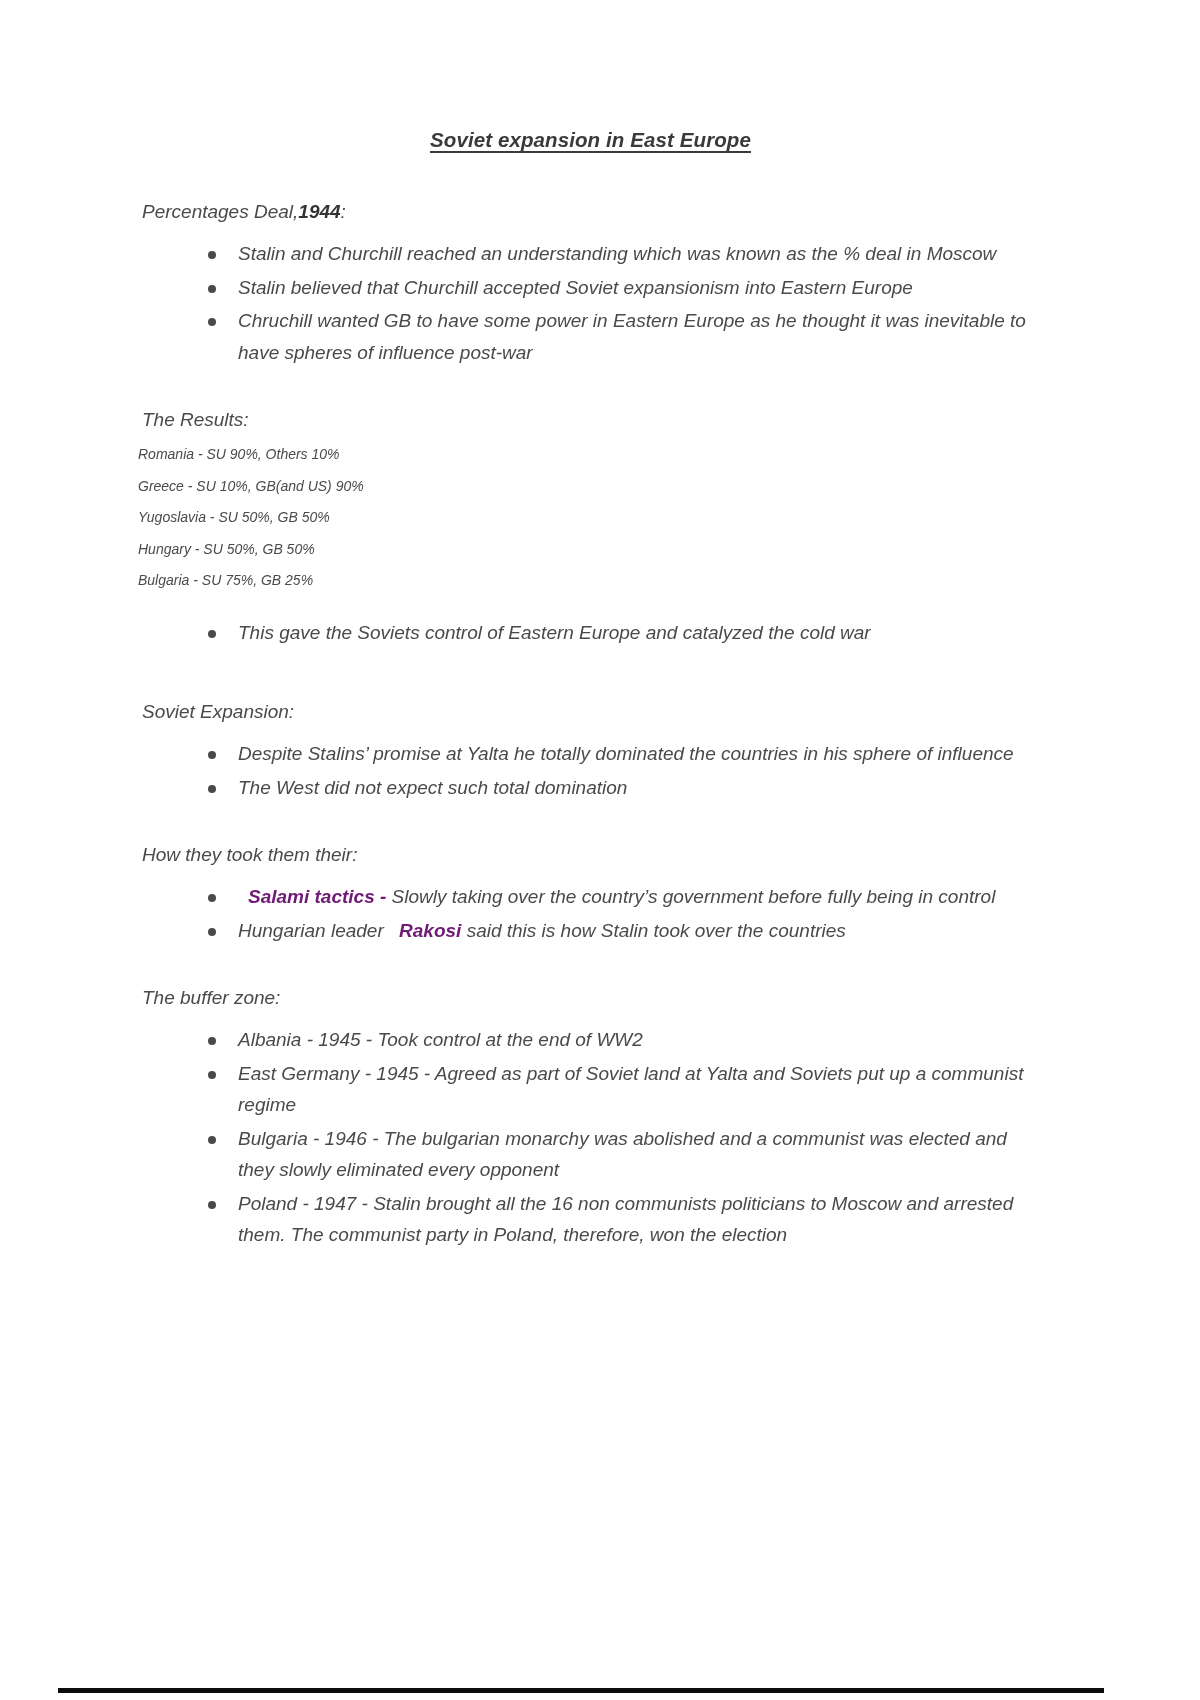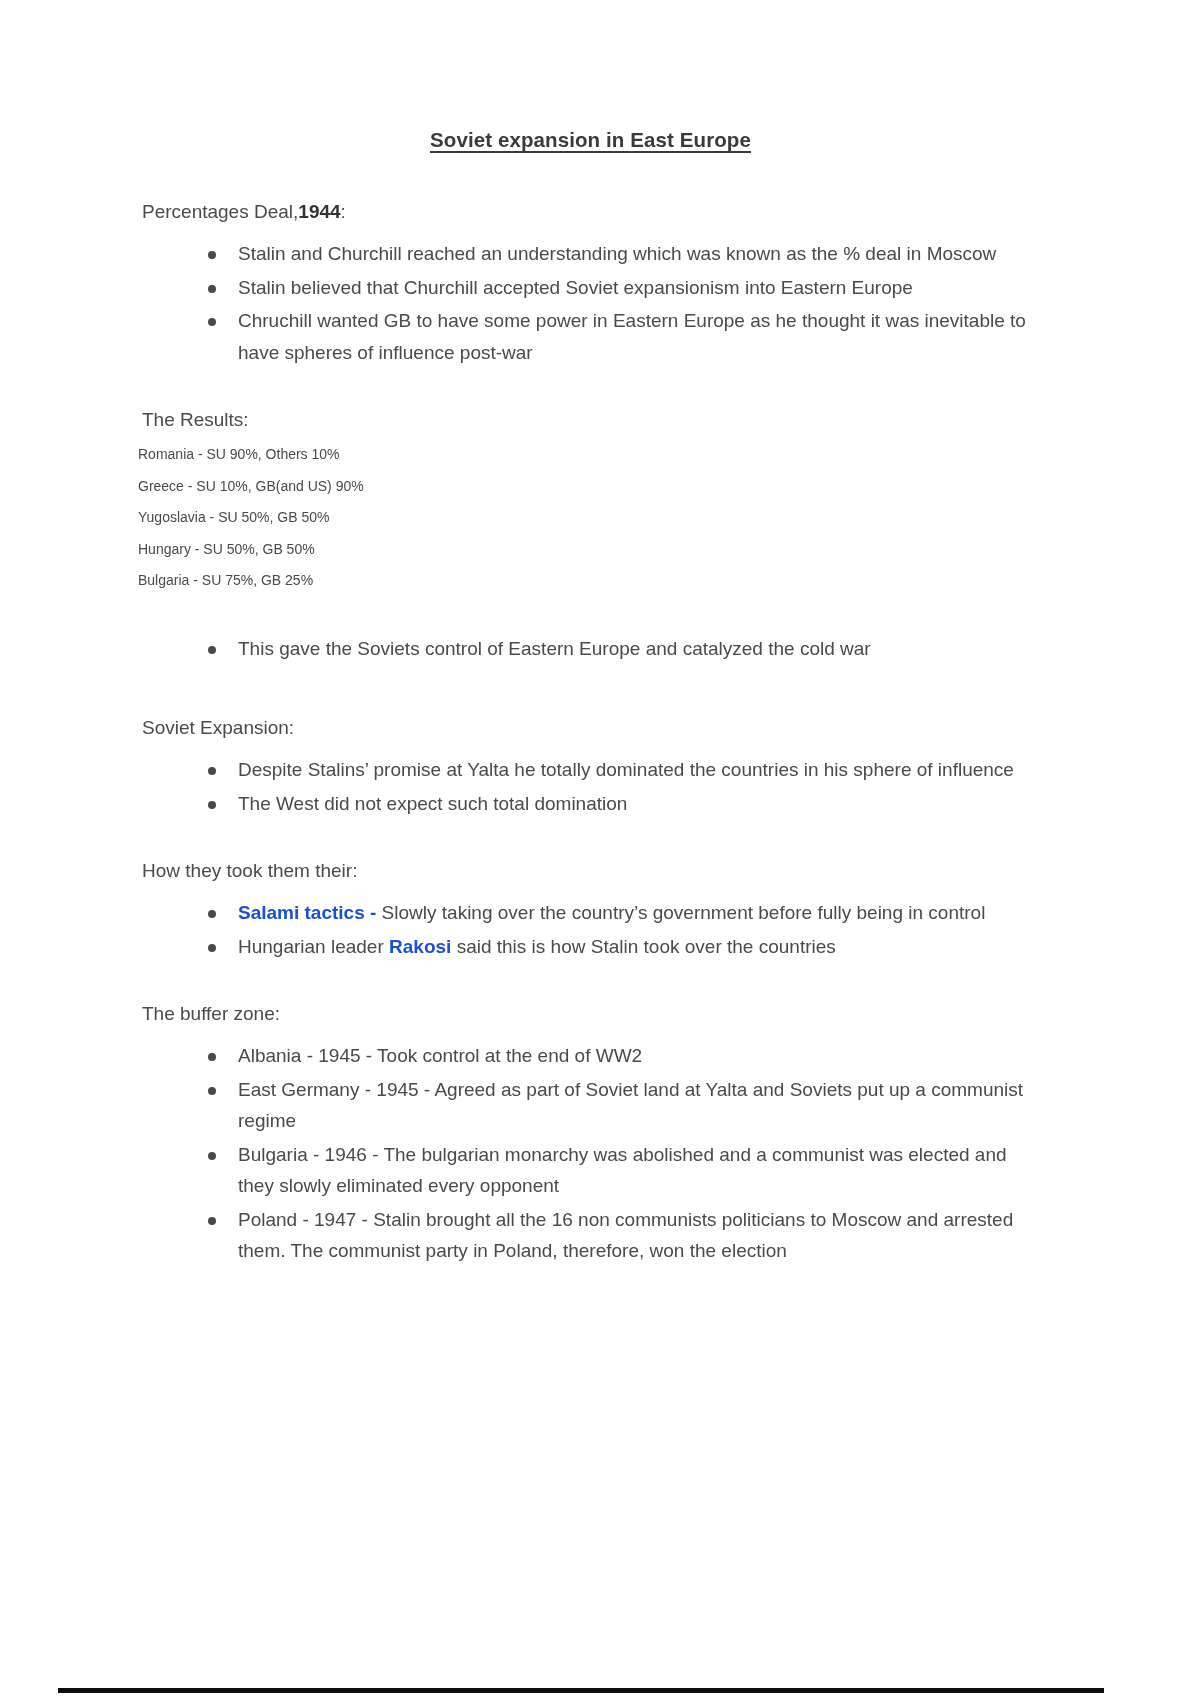--- a/index.html
+++ b/index.html
@@ -17,20 +17,21 @@
   }
 
   #page {
     position: absolute;
     left: 0;
     top: 0;
     width: 1104px;
     height: 1700px;
     background: #ffffff;
     overflow: hidden;
+    font-style: italic;
   }
 
   .content {
     position: absolute;
     left: 138px;
     top: 128px;
     width: 905px;
   }
 
   .doc-title {
@@ -72,21 +73,21 @@
   ul.bullets li::before {
     content: "";
     position: absolute;
     left: 4px;
     top: 13px;
     width: 8px;
     height: 8px;
     border-radius: 50%;
     background: #4a4a4a;
   }
-  ul.bullets li b { font-weight: bold; color: #1d4ed8; }
+  ul.bullets li b { font-weight: bold; color: #701a75; margin-left: 10px; }
 
   .plain-line {
     font-size: 14px;
     line-height: 31.5px;
     color: #4a4a4a;
     margin: 0;
     padding: 0;
     white-space: pre;
   }
   .gap-md { height: 30px; }
@@ -120,21 +121,21 @@
 
     <div class="gap-md"></div>
 
     <p class="section-head">The Results:</p>
     <p class="plain-line">Romania - SU 90%, Others 10%</p>
     <p class="plain-line">Greece - SU 10%, GB(and US) 90%</p>
     <p class="plain-line">Yugoslavia - SU 50%, GB 50%</p>
     <p class="plain-line">Hungary - SU 50%, GB 50%</p>
     <p class="plain-line">Bulgaria - SU 75%, GB 25%</p>
 
-    <ul class="bullets" style="margin-top:36px;">
+    <ul class="bullets" style="margin-top:20px;">
       <li>This gave the Soviets control of Eastern Europe and catalyzed the cold war</li>
     </ul>
 
     <div class="gap-lg"></div>
 
     <p class="section-head">Soviet Expansion:</p>
     <ul class="bullets">
       <li>Despite Stalins’ promise at Yalta he totally dominated the countries in his sphere of influence</li>
       <li>The West did not expect such total domination</li>
     </ul>

